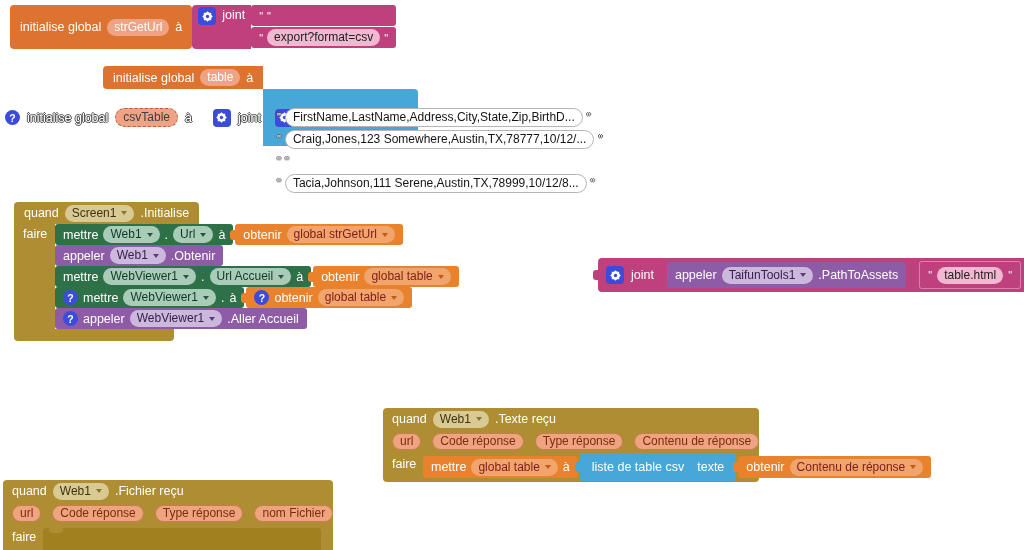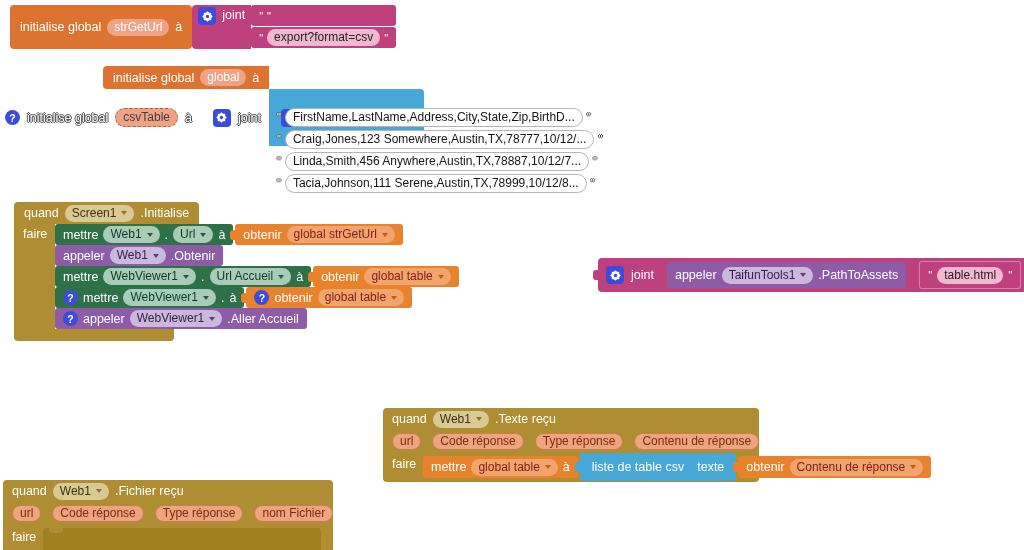--- a/index.html
+++ b/index.html
@@ -83,21 +83,21 @@
           <span class="pill pill-pink">export?format=csv</span>
           <span class="q">"</span>
         </div>
       </div>
     </div>
   </div>
 
   <div class="abs" style="left:103px;top:66px;display:flex;">
     <div class="orange-init flexr" style="height:23px;padding:0 10px;column-gap:6px;border-radius:4px 0 0 4px;">
       <span class="lbl">initialise global</span>
-      <span class="pill pill-salmon">global</span>
+      <span class="pill pill-salmon">table</span>
       <span class="lbl">à</span>
     </div>
     <div class="blue flexr" style="height:25px;padding:16px 12px;column-gap:8px;border-radius:0 4px 4px 0;margin-top:23px;">
       <span class="gear">
         <svg width="13" height="13" viewBox="0 0 14 14">
             <rect x="3" y="3" width="8" height="8" fill="#fff"></rect>
             <rect x="3" y="3" width="8" height="8" fill="#fff" transform="rotate(45 7 7)"></rect>
             <circle cx="7" cy="7" r="4" fill="#fff"></circle>
             <circle cx="7" cy="7" r="1.8" fill="#3B4BDB"></circle>
           </svg>
@@ -128,21 +128,20 @@
         <span class="pill pill-white">FirstName,LastName,Address,City,State,Zip,BirthD...</span>
         <span class="q ghost-txt">"</span>
       </div>
       <div class="flexr" style="column-gap:4px;height:20px;">
         <span class="q ghost-txt">"</span>
         <span class="pill pill-white">Craig,Jones,123 Somewhere,Austin,TX,78777,10/12/...</span>
         <span class="q ghost-txt">"</span>
       </div>
       <div class="flexr" style="column-gap:4px;height:20px;">
         <span class="q ghost-txt">"</span>
-        <span class="pill pill-white">Linda,Smith,456 Anywhere,Austin,TX,78887,10/12/7...</span>
         <span class="q ghost-txt">"</span>
       </div>
       <div class="flexr" style="column-gap:4px;height:20px;">
         <span class="q ghost-txt">"</span>
         <span class="pill pill-white">Tacia,Johnson,111 Serene,Austin,TX,78999,10/12/8...</span>
         <span class="q ghost-txt">"</span>
       </div>
     </div>
   </div>
 

